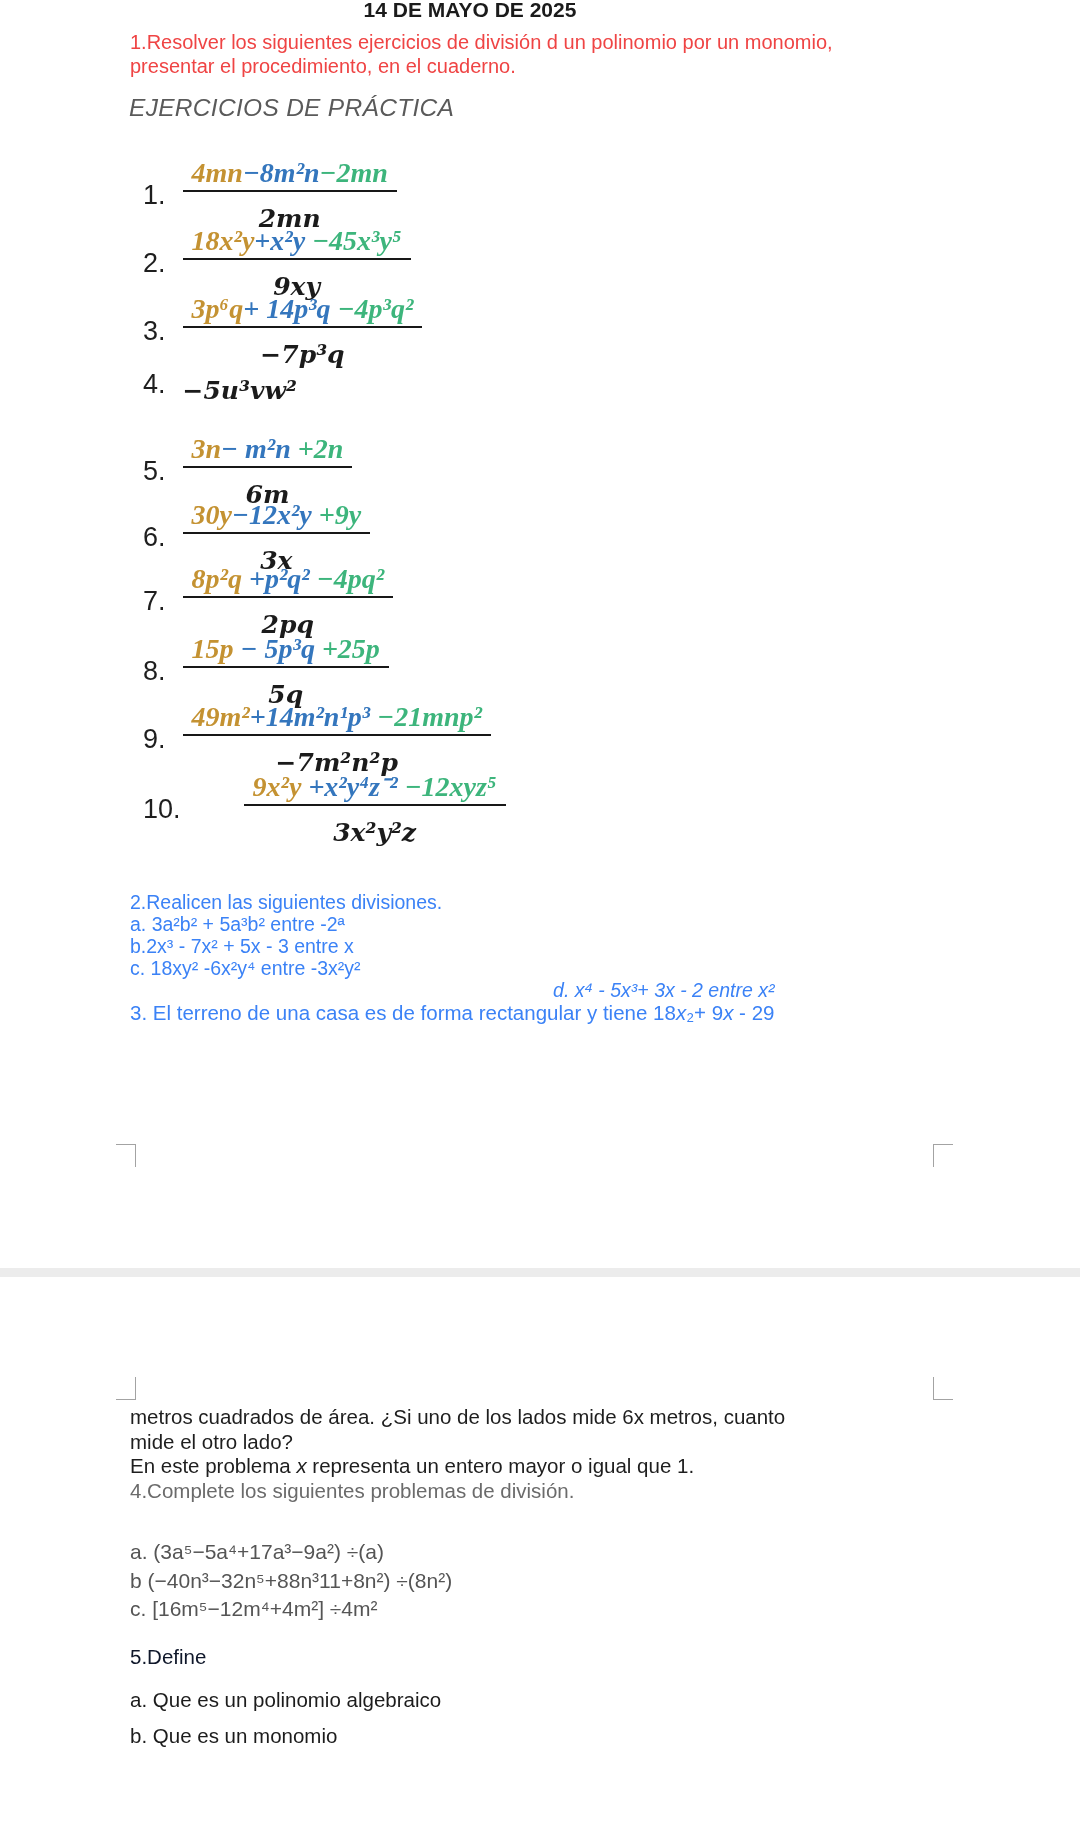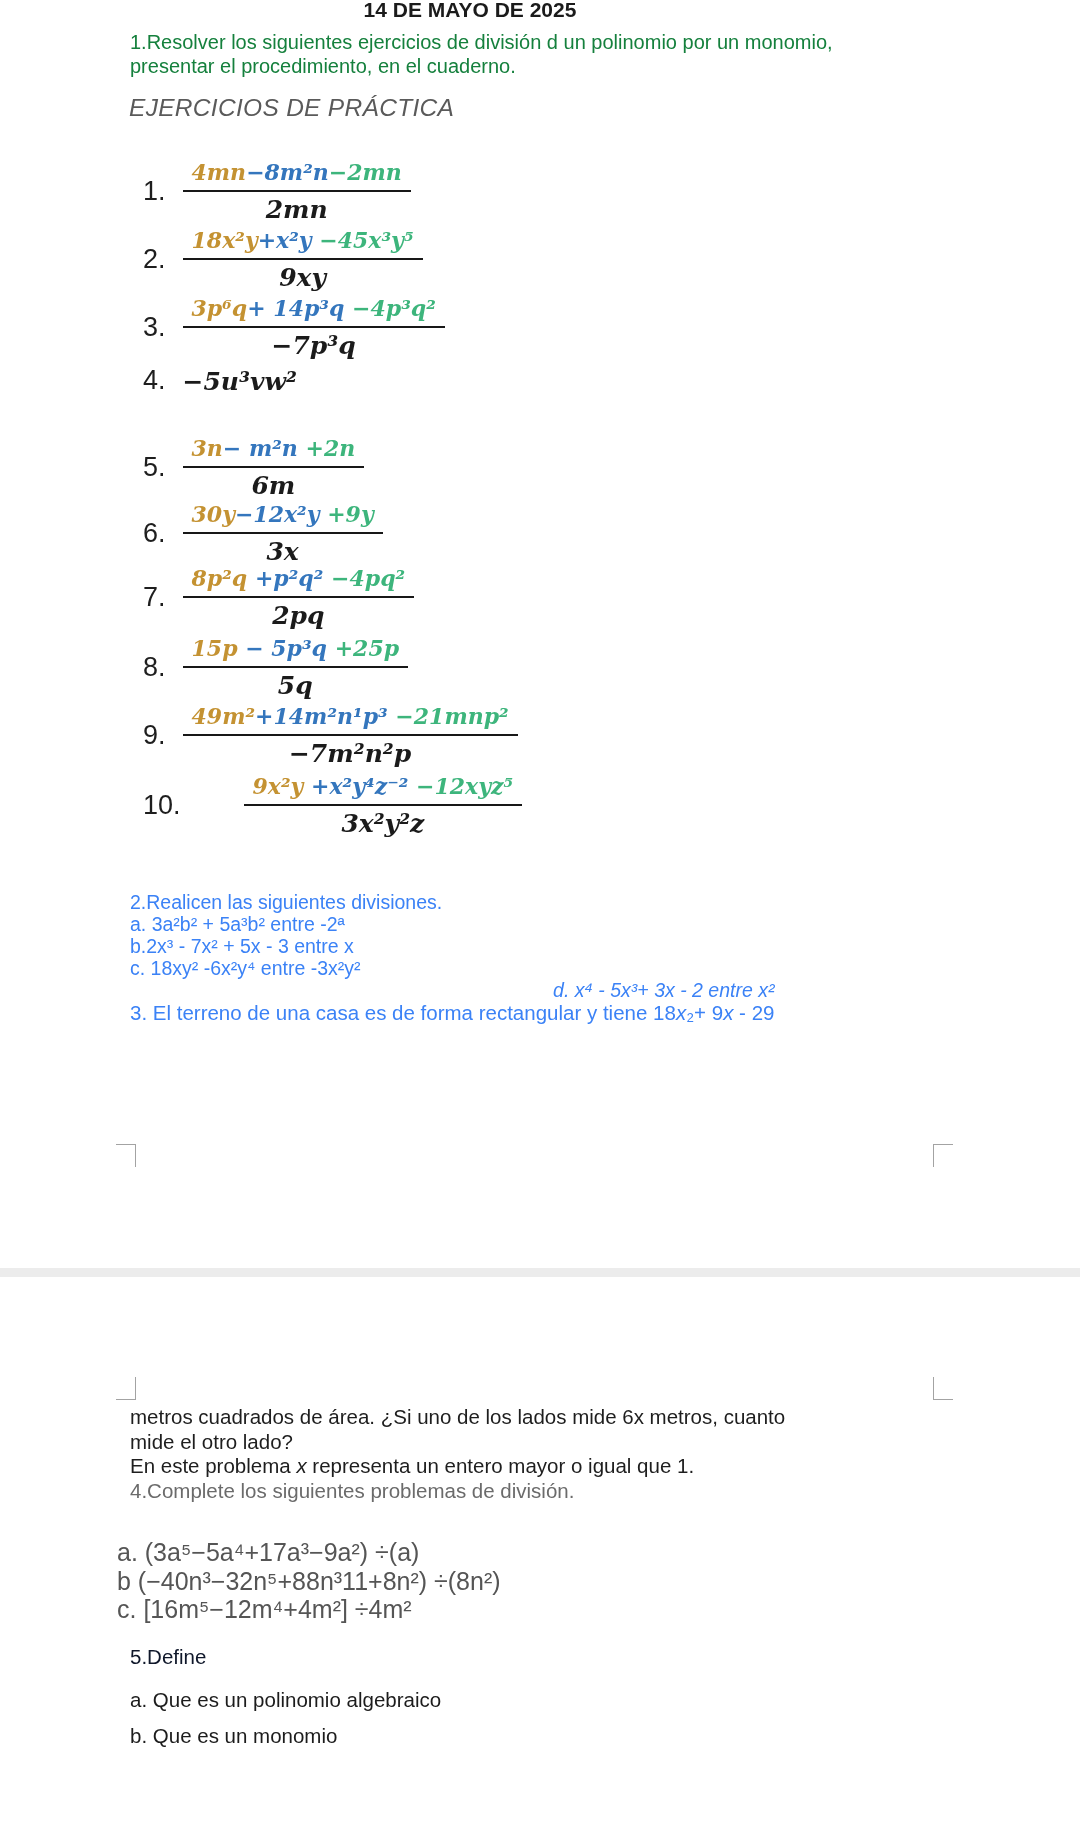--- a/index.html
+++ b/index.html
@@ -1,31 +1,31 @@
 <!DOCTYPE html>
 <html><head>
 <meta charset="utf-8">
 <style>
   html,body{margin:0;padding:0;background:#ffffff;}
   .page{position:relative;width:1080px;height:1821px;background:#ffffff;overflow:hidden;
         font-family:"Liberation Sans",sans-serif;color:#202020;}
 
   .doc-title{position:absolute;top:-2px;left:0;width:940px;text-align:center;
              font-size:21px;font-weight:bold;color:#1b1b1b;}
-  .intro{position:absolute;left:130px;top:31px;width:800px;font-size:20px;line-height:23.5px;color:#15803d;}
+  .intro{position:absolute;left:130px;top:31px;width:800px;font-size:20px;line-height:23.5px;color:#ef4444;}
   .practice-heading{position:absolute;left:129px;top:94px;font-size:24.5px;font-style:italic;
                     color:#5a5a5a;letter-spacing:0.3px;}
 
   
   .exercise{position:absolute;left:143px;display:flex;align-items:center;}
   .exnum{font-size:27px;color:#1e1e1e;margin-right:17px;}
   .fraction{display:inline-block;text-align:center;
             font-family:"DejaVu Serif",serif;font-weight:bold;font-style:italic;}
-  .numer{font-size:22px;line-height:29px;padding:0 9px 3px 9px;border-bottom:2.5px solid #181818;white-space:nowrap;}
-  .denom{font-size:25px;line-height:29px;padding-top:3px;color:#1b1b1b;font-style:italic;}
+  .numer{font-size:28px;line-height:29px;padding:0 9px 3px 9px;border-bottom:2.5px solid #181818;white-space:nowrap;font-family:Liberation Serif, serif;}
+  .denom{font-size:25px;line-height:29px;padding-top:12px;color:#1b1b1b;font-style:italic;}
   .t1{color:#c49232;}
   .t2{color:#3476bd;}
   .t3{color:#3db57c;}
   .shift{margin-left:46px;}
 
   .sec2{position:absolute;left:130px;top:891px;font-size:19.5px;line-height:22px;color:#3b82f6;}
   .sec2 .it{font-style:italic;text-align:right;}
   .sec3-line{font-size:20.5px;padding-top:1px;}
   .mx{font-style:italic;}
 
@@ -34,21 +34,21 @@
   .crop-b-left{left:116px;top:1144px;border-top:1.5px solid #a3a3a3;border-right:1.5px solid #a3a3a3;}
   .crop-b-right{left:933px;top:1144px;border-top:1.5px solid #a3a3a3;border-left:1.5px solid #a3a3a3;}
   .crop-t-left{left:116px;top:1377px;border-bottom:1.5px solid #a3a3a3;border-right:1.5px solid #a3a3a3;}
   .crop-t-right{left:933px;top:1377px;border-bottom:1.5px solid #a3a3a3;border-left:1.5px solid #a3a3a3;}
 
   .page-break{position:absolute;left:0;top:1268px;width:1080px;height:9px;background:#ececec;}
 
   .p2block{position:absolute;left:130px;top:1405px;width:800px;font-size:20.5px;line-height:24.6px;color:#1e1e1e;}
   .gray-line{color:#6b6b6b;}
 
-  .sec4{position:absolute;left:117px;top:1538px;font-size:25px;line-height:28.5px;color:#555555;}
+  .sec4{position:absolute;left:130px;top:1538px;font-size:21px;line-height:28.5px;color:#555555;}
 
   .define-title{position:absolute;left:130px;top:1645px;font-size:20.5px;color:#0f172a;}
   .define-a{position:absolute;left:130px;top:1688px;font-size:20.5px;color:#1c1c1c;}
   .define-b{position:absolute;left:130px;top:1724px;font-size:20.5px;color:#1c1c1c;}
 </style>
 </head>
 <body>
 
 <div class="page">
 

